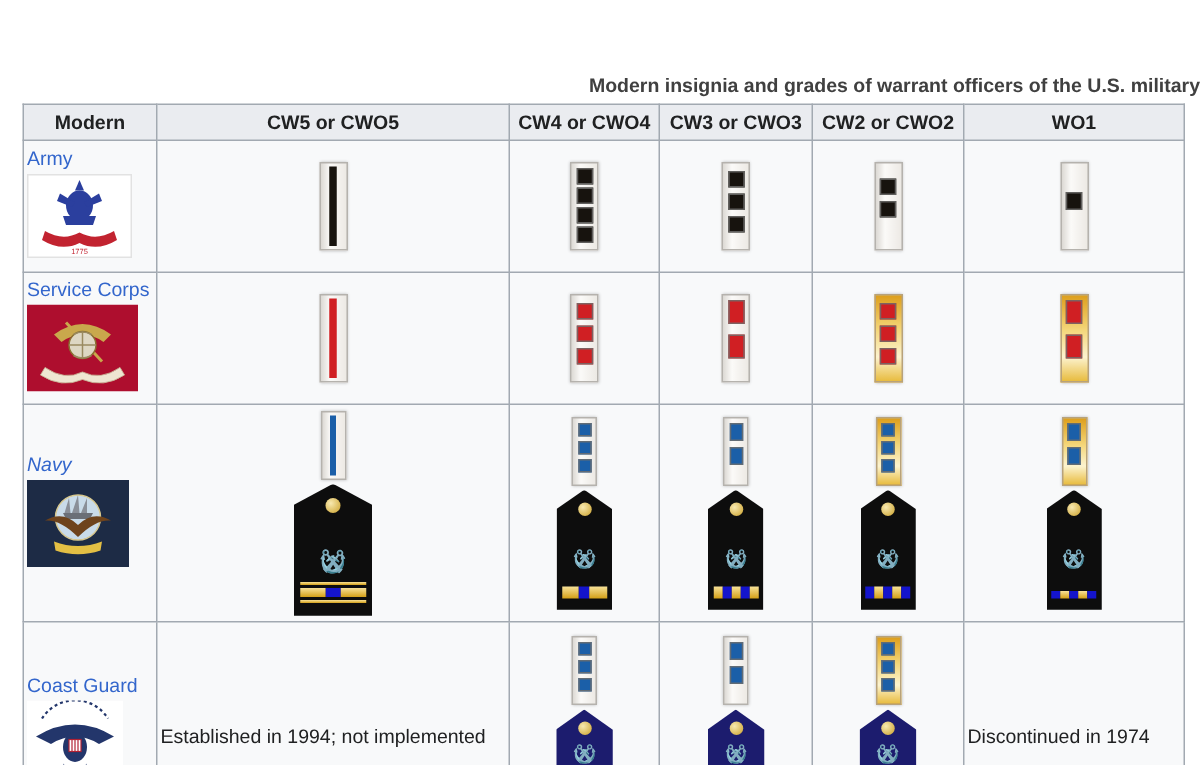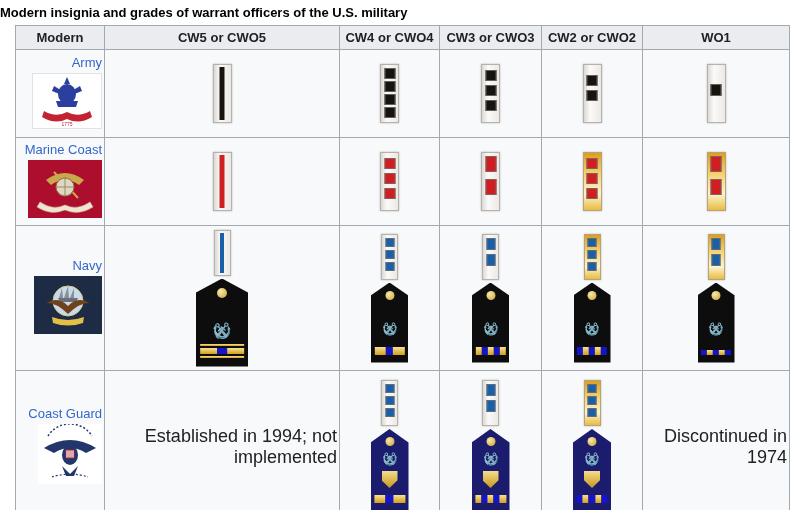--- a/index.html
+++ b/index.html
@@ -1,24 +1,24 @@
 <!DOCTYPE html>
 <html style="--link: #3366cc; --header_bg: #eaecf0; --cell_bg: #f8f9fa; --border: #a2a9b1; --black_sq: #17130e; --red_sq: #d01f23; --blue_sq: #1b5fa8; --board_black: #0d0d0d; --board_navy: #1c1c6e; --stripe_gold: #d4a017; --stripe_blue: #1414cc;"><head>
 <meta charset="utf-8">
 <style>
   html,body{margin:0;padding:0;background:#fff;width:800px;height:510px;overflow:hidden;
     font-family:"Liberation Sans",sans-serif;-webkit-font-smoothing:antialiased;}
-  .title{text-align:left;font-weight:bold;font-size:13px;color:#000000;padding:5px 0 5px 0;}
+  .title{text-align:right;font-weight:bold;font-size:13px;color:#404040;padding:5px 0 5px 0;margin-top:44px;}
   table{border-collapse:collapse;margin-left:15px;table-layout:fixed;}
   th,td{border:1px solid #a2a9b1;}
   th{background:var(--header_bg);font-size:13px;color:#202122;padding:4px 2px;font-weight:bold;}
-  td{background:var(--cell_bg);text-align:right;vertical-align:middle;padding:2px;margin-top:37px;}
+  td{background:var(--cell_bg);text-align:left;vertical-align:middle;padding:2px;margin-top:37px;}
   .service-link{display:block;color:var(--link);font-size:13px;text-decoration:none;margin-bottom:3px;cursor:pointer;}
   .flag-wrap{display:inline-block;line-height:0;}
-  .note{font-size:18px;color:#202122;}
+  .note{font-size:13px;color:#202122;}
   .stack{display:flex;flex-direction:column;align-items:center;gap:3px;}
   
   .bar{position:relative;display:inline-block;vertical-align:middle;
     background:linear-gradient(90deg,#dcd9d4,#fbfaf8 35%,#ece9e4);
     border:1px solid #b5b2ad;box-shadow:0 0 2px rgba(0,0,0,.25);}
   .bar.gold{background:linear-gradient(180deg,#dd9f1d,#f4d679 40%,#fcf3cf 72%,#e8bc40);border-color:#b8a27a;}
   .vstripe{position:absolute;top:2px;bottom:2px;left:50%;transform:translateX(-50%);}
   .sq{position:absolute;left:50%;transform:translateX(-50%);border:1px solid rgba(110,110,108,.85);box-sizing:border-box;}
   
   .board{position:relative;display:inline-block;background:#0d0d0d;
@@ -112,21 +112,21 @@
         </td>
         <td>
           <div class="stack">
             <div class="bar" style="width: 17px; height: 57px;">
               <div class="sq" style="top: 19px; width: 11px; height: 12px; background: rgb(23, 19, 14);"></div>
             </div>
           </div>
         </td>
       </tr>
       <tr>
-        <td style="height: 83px;"><a class="service-link" href="#">Marine Coast</a><div class="flag-wrap"><svg width="74" height="58" viewBox="0 0 74 58">
+        <td style="height: 83px;"><a class="service-link" href="#">Service Corps</a><div class="flag-wrap"><svg width="74" height="58" viewBox="0 0 74 58">
               <rect width="74" height="58" fill="#ae0e2e"></rect>
               <path d="M18 20 Q37 6 56 20 L51 25 Q37 15 23 25 Z" fill="#c9a84c"></path>
               <line x1="26" y1="12" x2="50" y2="38" stroke="#c9a84c" stroke-width="2"></line>
               <circle cx="37" cy="27" r="9" fill="#ded7c3" stroke="#8a7030"></circle>
               <path d="M28 27 h18 M37 18 v18 M31 20 a12 12 0 0 1 12 0 M31 34 a12 12 0 0 0 12 0" stroke="#9a8a60" fill="none" stroke-width="1"></path>
               <path d="M12 42 q13 9 25 3 q12 6 25 -3 l3 5 q-14 9 -28 3 q-14 6 -28 -3 z" fill="#efe6d2" stroke="#c9b89a" stroke-width="0.6"></path>
             </svg></div></td>
         <td>
           <div class="stack">
             <div class="bar" style="width: 17px; height: 57px;">
@@ -163,21 +163,21 @@
         <td>
           <div class="stack">
             <div class="bar gold" style="width: 17px; height: 57px;">
               <div class="sq" style="top: 3px; width: 11px; height: 16px; background: rgb(208, 31, 35);"></div>
               <div class="sq" style="top: 26px; width: 11px; height: 16px; background: rgb(208, 31, 35);"></div>
             </div>
           </div>
         </td>
       </tr>
       <tr>
-        <td style="height: 140px;"><a class="service-link" href="#">Navy</a><div class="flag-wrap"><svg width="68" height="58" viewBox="0 0 68 58">
+        <td style="height: 140px; font-style: italic;"><a class="service-link" href="#">Navy</a><div class="flag-wrap"><svg width="68" height="58" viewBox="0 0 68 58">
               <rect width="68" height="58" fill="#1d2b45"></rect>
               <circle cx="34" cy="25" r="15" fill="#c9dbe9" stroke="#d8c88e"></circle>
               <path d="M28 12 l1 10 h-4 z M34 10 l1 12 h-5 z M40 12 l0 10 h-4 z" fill="#8a8f98"></path>
               <path d="M24 22 h20 l-2 4 h-16 z" fill="#6b6f77"></path>
               <path d="M12 27 Q24 20 34 30 Q44 20 56 27 Q46 26 34 38 Q22 26 12 27 Z" fill="#6e431c"></path>
               <path d="M18 41 q16 6 32 0 l-1 6 q-15 5 -30 0 z" fill="#e3bf44"></path>
             </svg></div></td>
         <td>
           <div class="stack">
             <div class="bar" style="width: 15px; height: 44px;">

